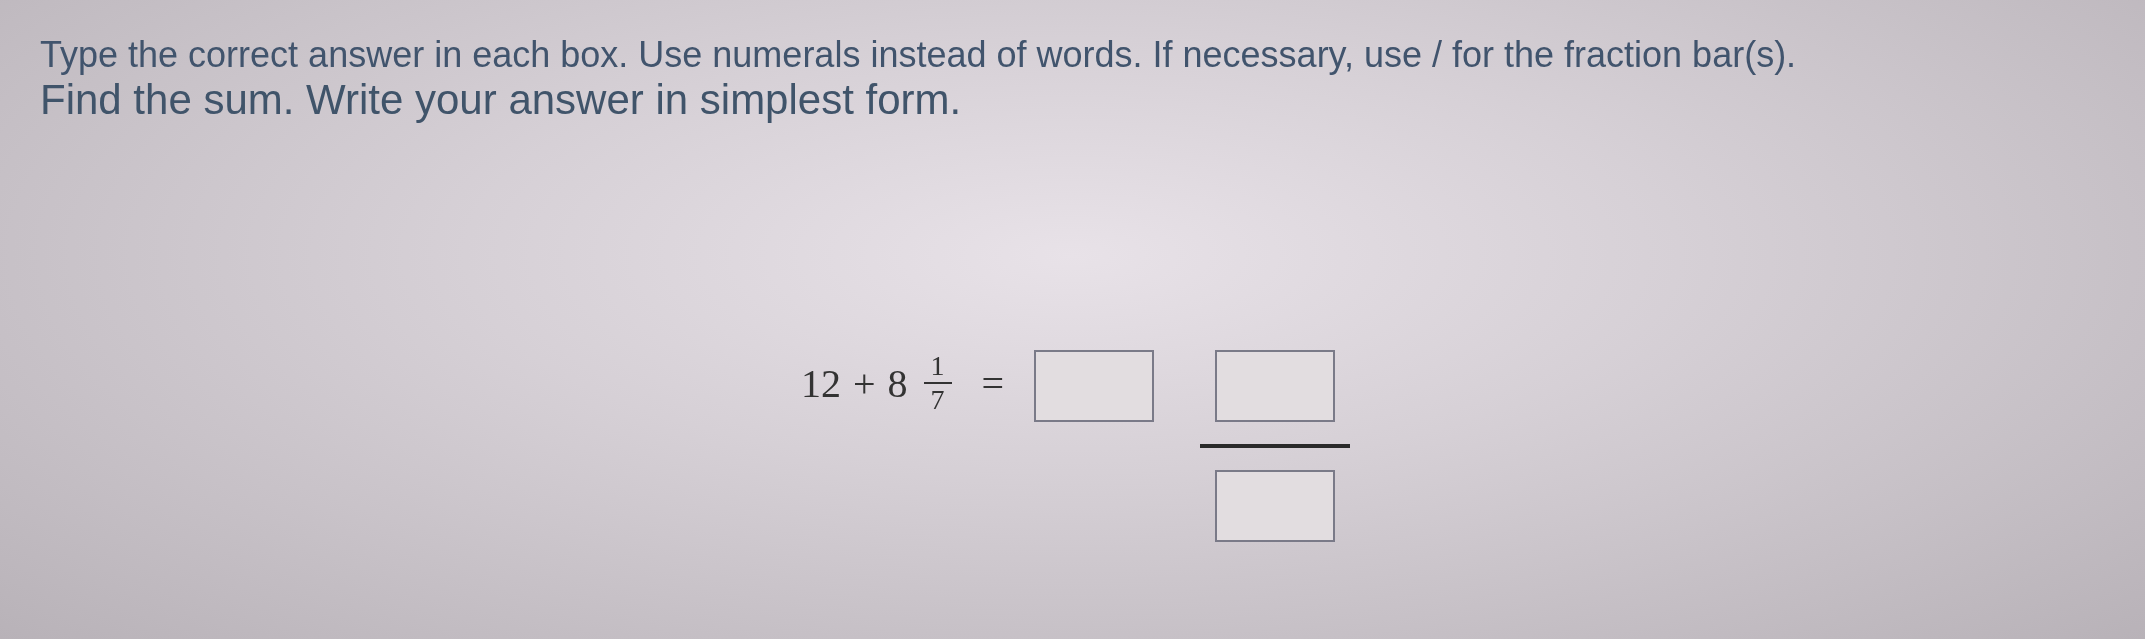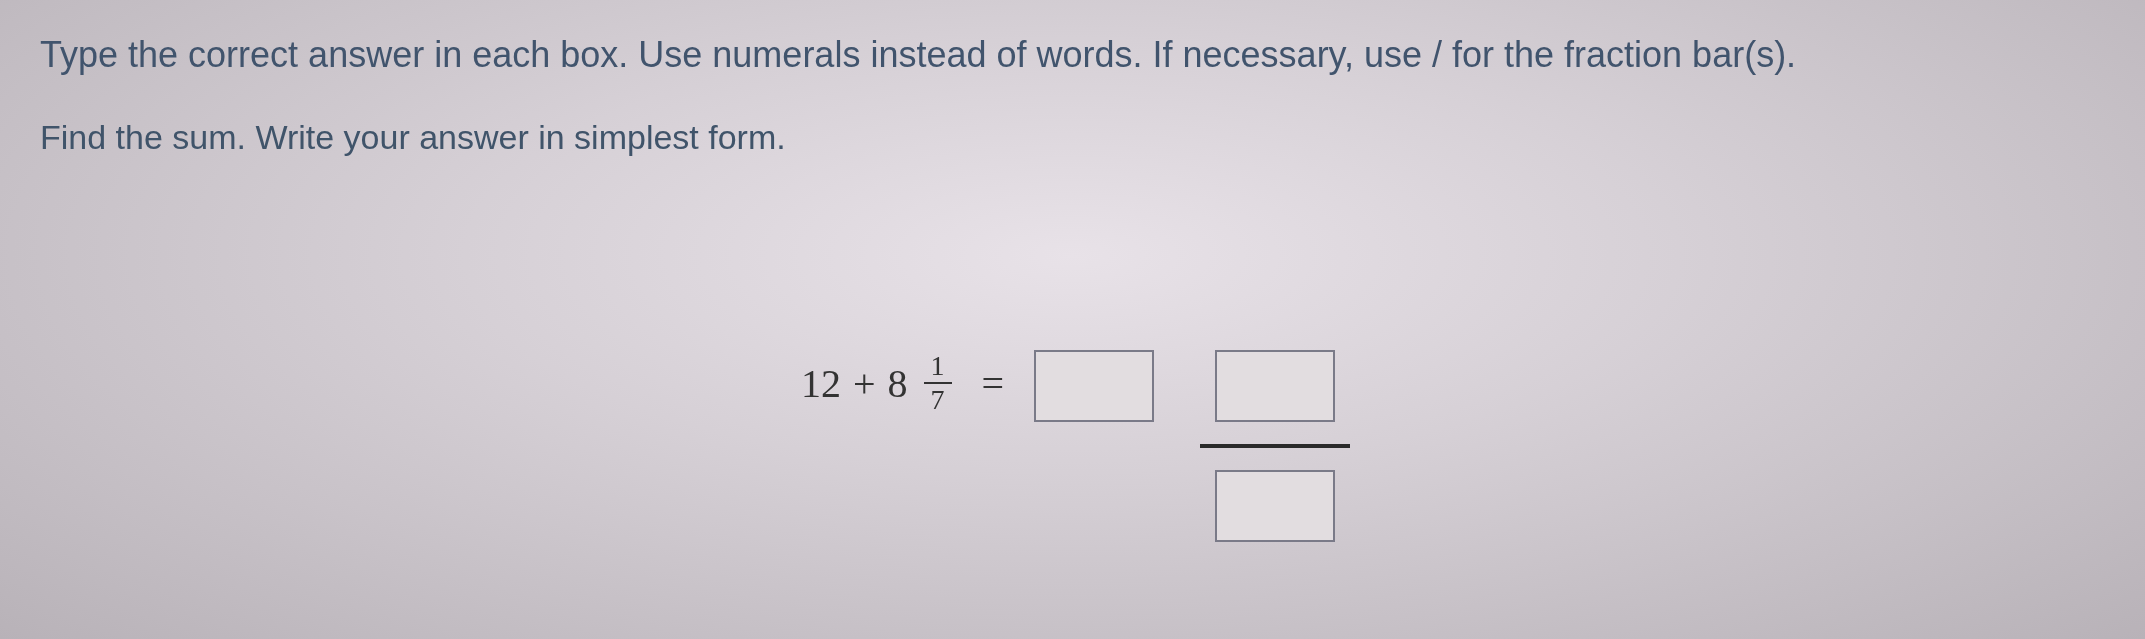--- a/index.html
+++ b/index.html
@@ -12,25 +12,24 @@
     color: #3a4a5a;
     overflow: hidden;
   }
   .page {
     padding: 34px 40px;
     box-sizing: border-box;
   }
   .instr {
     font-size: 36px;
     color: #41546d;
-    margin-bottom: 42px;
     font-weight: 400;
   }
   .subinstr {
-    font-size: 34px;
+    font-size: 42px;
     color: #40546a;
     font-weight: 400;
   }
   .problem-row {
     position: absolute;
     left: 0;
     right: 0;
     top: 350px;
     display: flex;
     align-items: flex-start;

